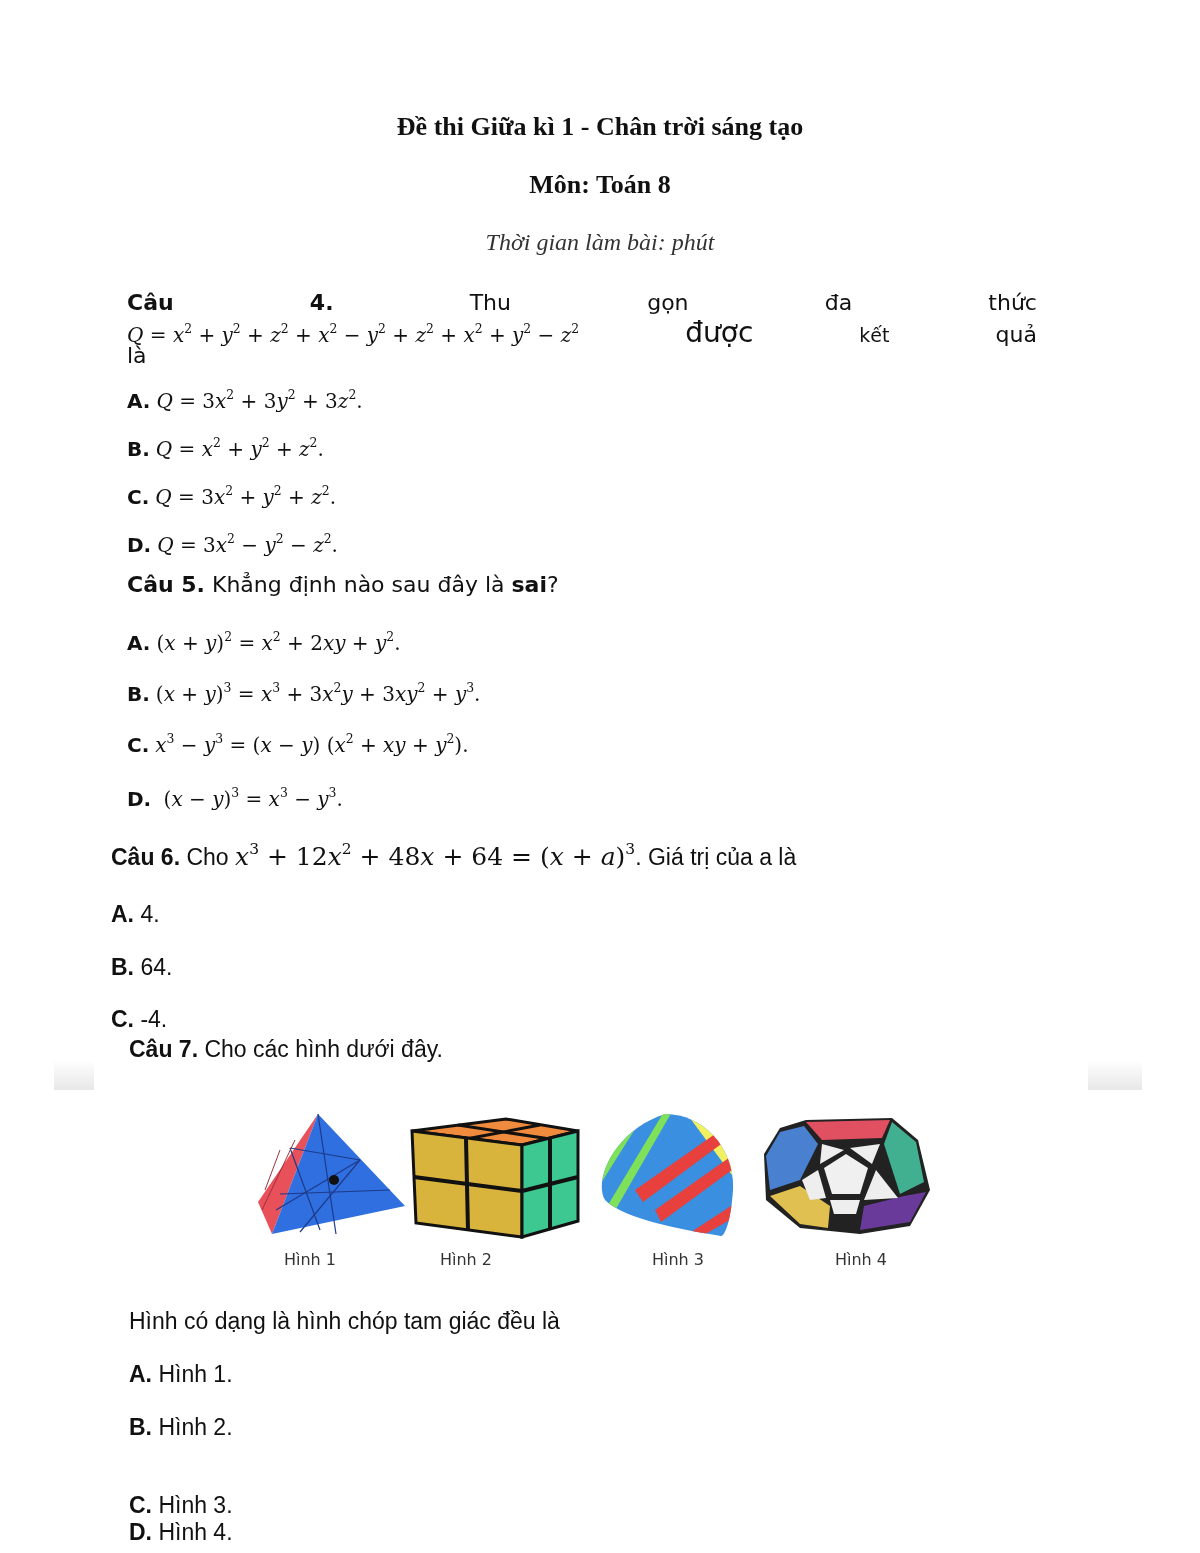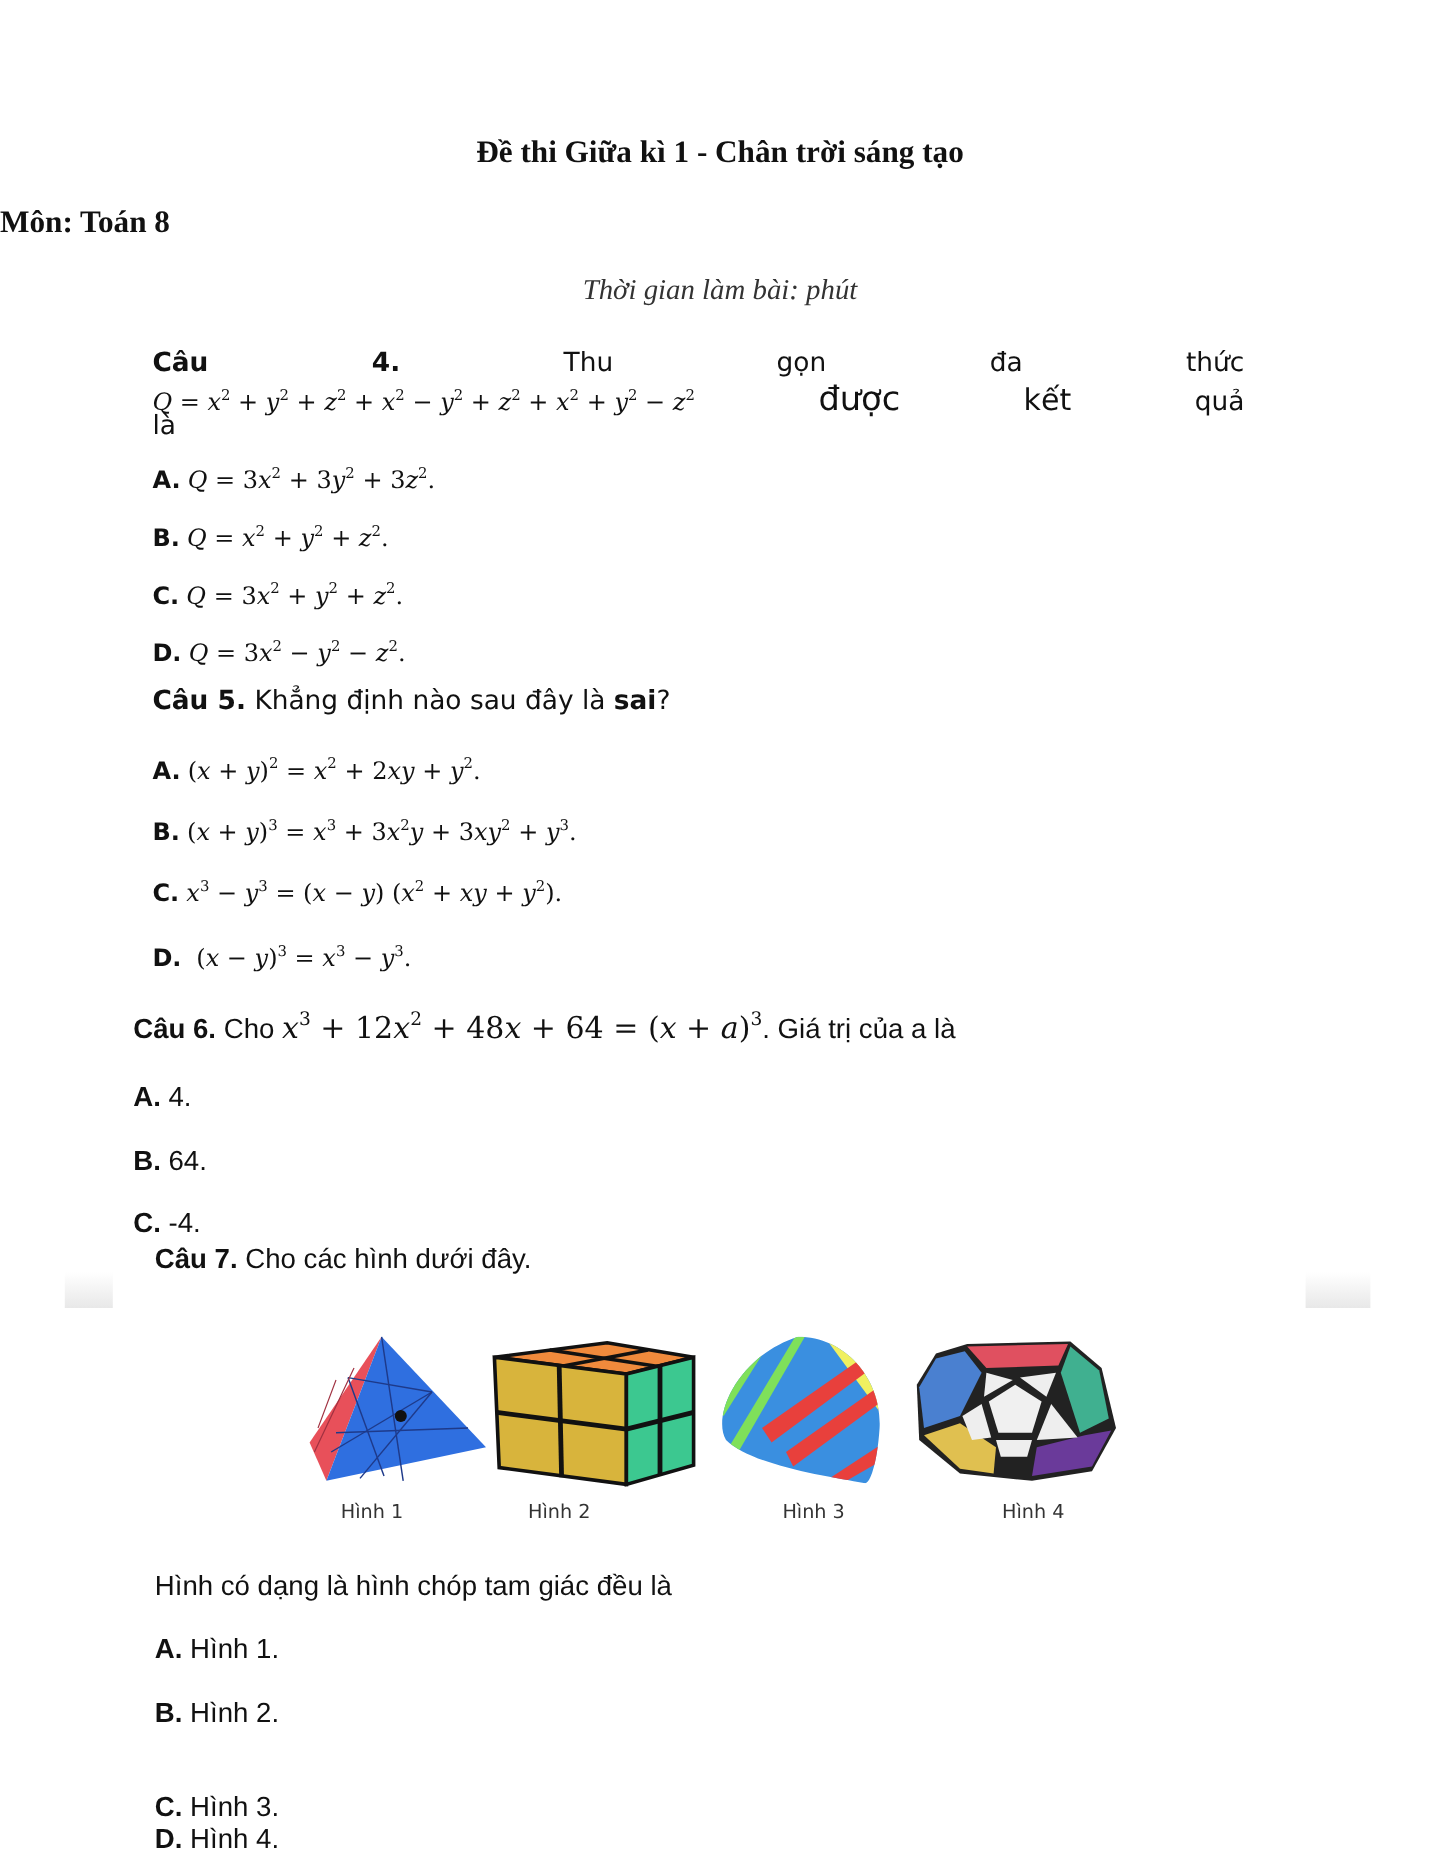--- a/index.html
+++ b/index.html
@@ -3,21 +3,21 @@
 <meta charset="utf-8">
 <style>
   html, body { margin:0; padding:0; background:#ffffff; }
   body { width:1200px; height:1553px; position:relative; overflow:hidden; color:#111; }
   .serif { font-family:"Liberation Serif","DejaVu Serif",serif; }
   .sans { font-family:"DejaVu Sans","Liberation Sans",sans-serif; }
   .math { font-family:"DejaVu Serif","Liberation Serif",serif; font-style:italic; }
   .math .n { font-style:normal; }
   .abs { position:absolute; }
   .title { left:0; width:1200px; text-align:center; font-weight:bold; font-size:26px; }
-  .subtitle { left:0; width:1200px; font-weight:bold; font-size:26px; }
+  .subtitle { left:0; width:1200px; text-align:center; font-weight:bold; font-size:26px; }
   .time { left:0; width:1200px; text-align:center; font-style:italic; font-size:24px; color:#333; }
   .q { font-size:22px; }
   .b { font-weight:bold; }
   .opt { font-size:22px; }
   .opt .lbl { font-weight:bold; font-size:20px; margin-right:6px; }
   .math { font-size:20px; }
   sup { font-size:0.62em; vertical-align:0.7em; line-height:0; }
   .q4line1 { left:127px; top:290px; width:910px; display:flex; justify-content:space-between; font-size:22px; }
   .q4line2 { left:127px; top:316px; width:910px; display:flex; justify-content:space-between; align-items:baseline; }
   .fig { position:absolute; }
@@ -38,21 +38,21 @@
     <span class="b">Câu</span>
     <span class="b">4.</span>
     <span>Thu</span>
     <span>gọn</span>
     <span>đa</span>
     <span>thức</span>
   </div>
   <div class="abs q4line2">
     <span class="math">Q <span class="n">=</span> x<sup class="n">2</sup> <span class="n">+</span> y<sup class="n">2</sup> <span class="n">+</span> z<sup class="n">2</sup> <span class="n">+</span> x<sup class="n">2</sup> <span class="n">−</span> y<sup class="n">2</sup> <span class="n">+</span> z<sup class="n">2</sup> <span class="n">+</span> x<sup class="n">2</sup> <span class="n">+</span> y<sup class="n">2</sup> <span class="n">−</span> z<sup class="n">2</sup></span>
     <span class="sans" style="font-size:28px;">được</span>
-    <span class="sans" style="font-size:25px;">kết</span>
+    <span class="sans" style="font-size:19px;">kết</span>
     <span class="sans" style="font-size:22px;">quả</span>
   </div>
   <div class="abs sans" style="left:127px; top:343px; font-size:22px;">là</div>
 
   <div class="abs sans opt" style="left:127px; top:388px;">
     <span class="lbl">A.</span><span class="math">Q <span class="n">= 3</span>x<sup class="n">2</sup> <span class="n">+ 3</span>y<sup class="n">2</sup> <span class="n">+ 3</span>z<sup class="n">2</sup><span class="n">.</span></span>
   </div>
   <div class="abs sans opt" style="left:127px; top:436px;">
     <span class="lbl">B.</span><span class="math">Q <span class="n">=</span> x<sup class="n">2</sup> <span class="n">+</span> y<sup class="n">2</sup> <span class="n">+</span> z<sup class="n">2</sup><span class="n">.</span></span>
   </div>

